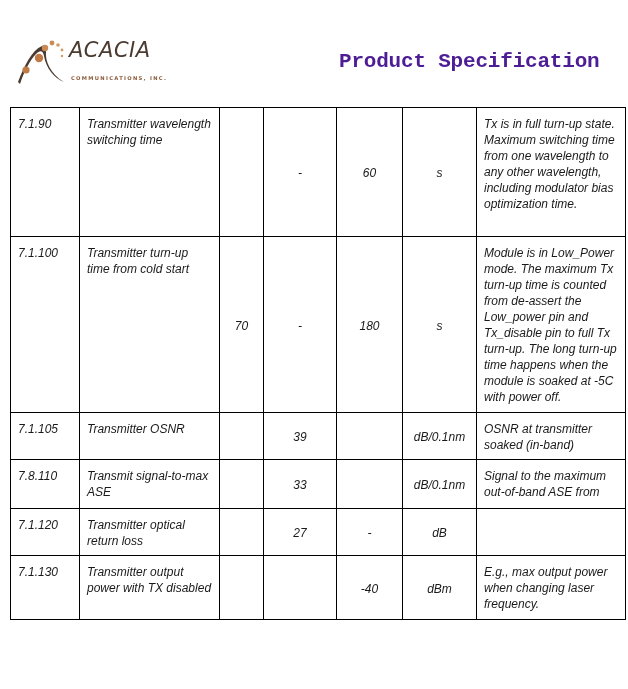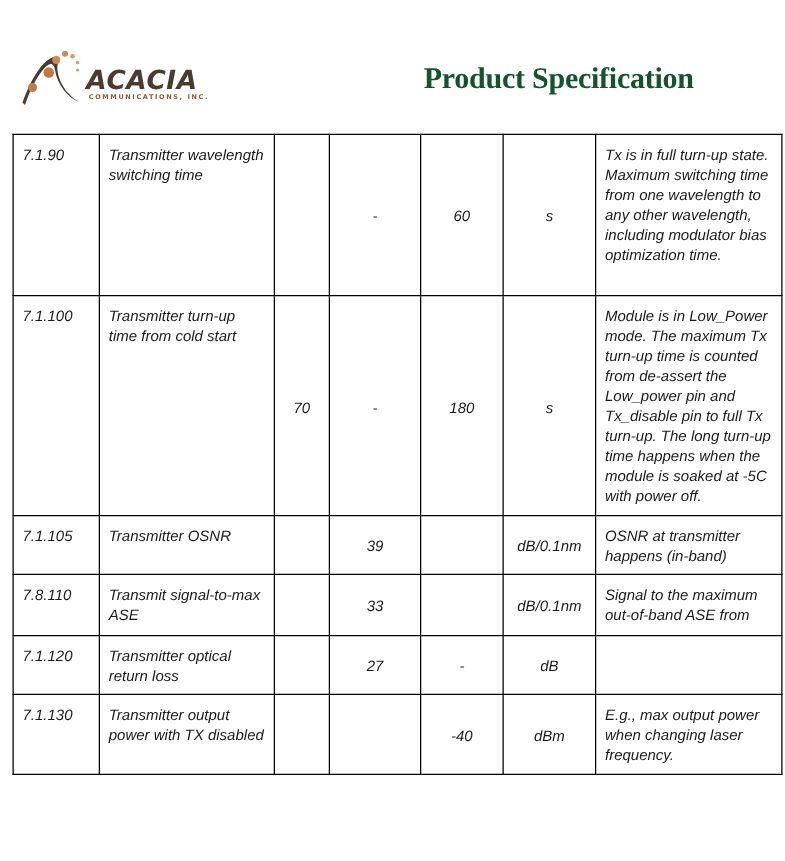--- a/index.html
+++ b/index.html
@@ -1,24 +1,24 @@
 <!DOCTYPE html>
 <html><head>
 <meta charset="utf-8">
 <style>
   html, body { margin:0; padding:0; background:#fff; }
   body { width:628px; height:689px; position:relative; overflow:hidden;
          font-family:"Liberation Sans", "DejaVu Sans", sans-serif; color:#1a1a1a; }
   .logo { position:absolute; left:16px; top:38px; width:160px; height:50px; }
-  .logo-word { position:absolute; left:53px; top:14px; font-family:"DejaVu Sans", sans-serif;
-               font-weight:bold; font-style:italic; font-size:21px; color:#4a3a30; letter-spacing:0.5px;text-align:right; }
+  .logo-word { position:absolute; left:53px; top:0; font-family:"DejaVu Sans", sans-serif;
+               font-weight:normal; font-style:italic; font-size:21px; color:#4a3a30; letter-spacing:0.5px;text-align:right; }
   .logo-sub { position:absolute; left:55px; top:37px; font-family:"DejaVu Sans", sans-serif;
               font-weight:bold; font-size:5.2px; color:#8a5a38; letter-spacing:1.3px; }
-  .title { position:absolute; left:339px; top:50px; font-family:Liberation Serif, serif;
-           font-weight:bold; font-size:24px; color:#14532d; letter-spacing:-0.2px; }
+  .title { position:absolute; left:339px; top:50px; font-family:Liberation Mono, monospace;
+           font-weight:bold; font-size:21px; color:#4c1d95; letter-spacing:-0.2px; }
   table.spec { position:absolute; left:10px; top:107px; border-collapse:collapse;
                table-layout:fixed; width:615px; font-size:12px; line-height:16px;font-style:italic; }
   table.spec td { border:1.5px solid #000; padding:8px 7px 6px 7px; }
   td.id, td.param { vertical-align:top; }
   td.num { text-align:center; vertical-align:middle; padding-left:2px; padding-right:2px; }
   td.note { vertical-align:top; padding-left:6px; padding-right:4px; }
 </style>
 </head>
 <body>
 
@@ -68,21 +68,21 @@
       <td class="num">s</td>
       <td class="note">Module is in Low_Power mode. The maximum Tx turn-up time is counted from de-assert the Low_power pin and Tx_disable pin to full Tx turn-up. The long turn-up time happens when the module is soaked at -5C with power off.</td>
     </tr>
     <tr style="height:37px">
       <td class="id">7.1.105</td>
       <td class="param">Transmitter OSNR</td>
       <td class="num"></td>
       <td class="num">39</td>
       <td class="num"></td>
       <td class="num">dB/0.1nm</td>
-      <td class="note">OSNR at transmitter happens (in-band)</td>
+      <td class="note">OSNR at transmitter soaked (in-band)</td>
     </tr>
     <tr style="height:49px">
       <td class="id">7.8.110</td>
       <td class="param">Transmit signal-to-max ASE</td>
       <td class="num"></td>
       <td class="num">33</td>
       <td class="num"></td>
       <td class="num">dB/0.1nm</td>
       <td class="note">Signal to the maximum out-of-band ASE from</td>
     </tr>

